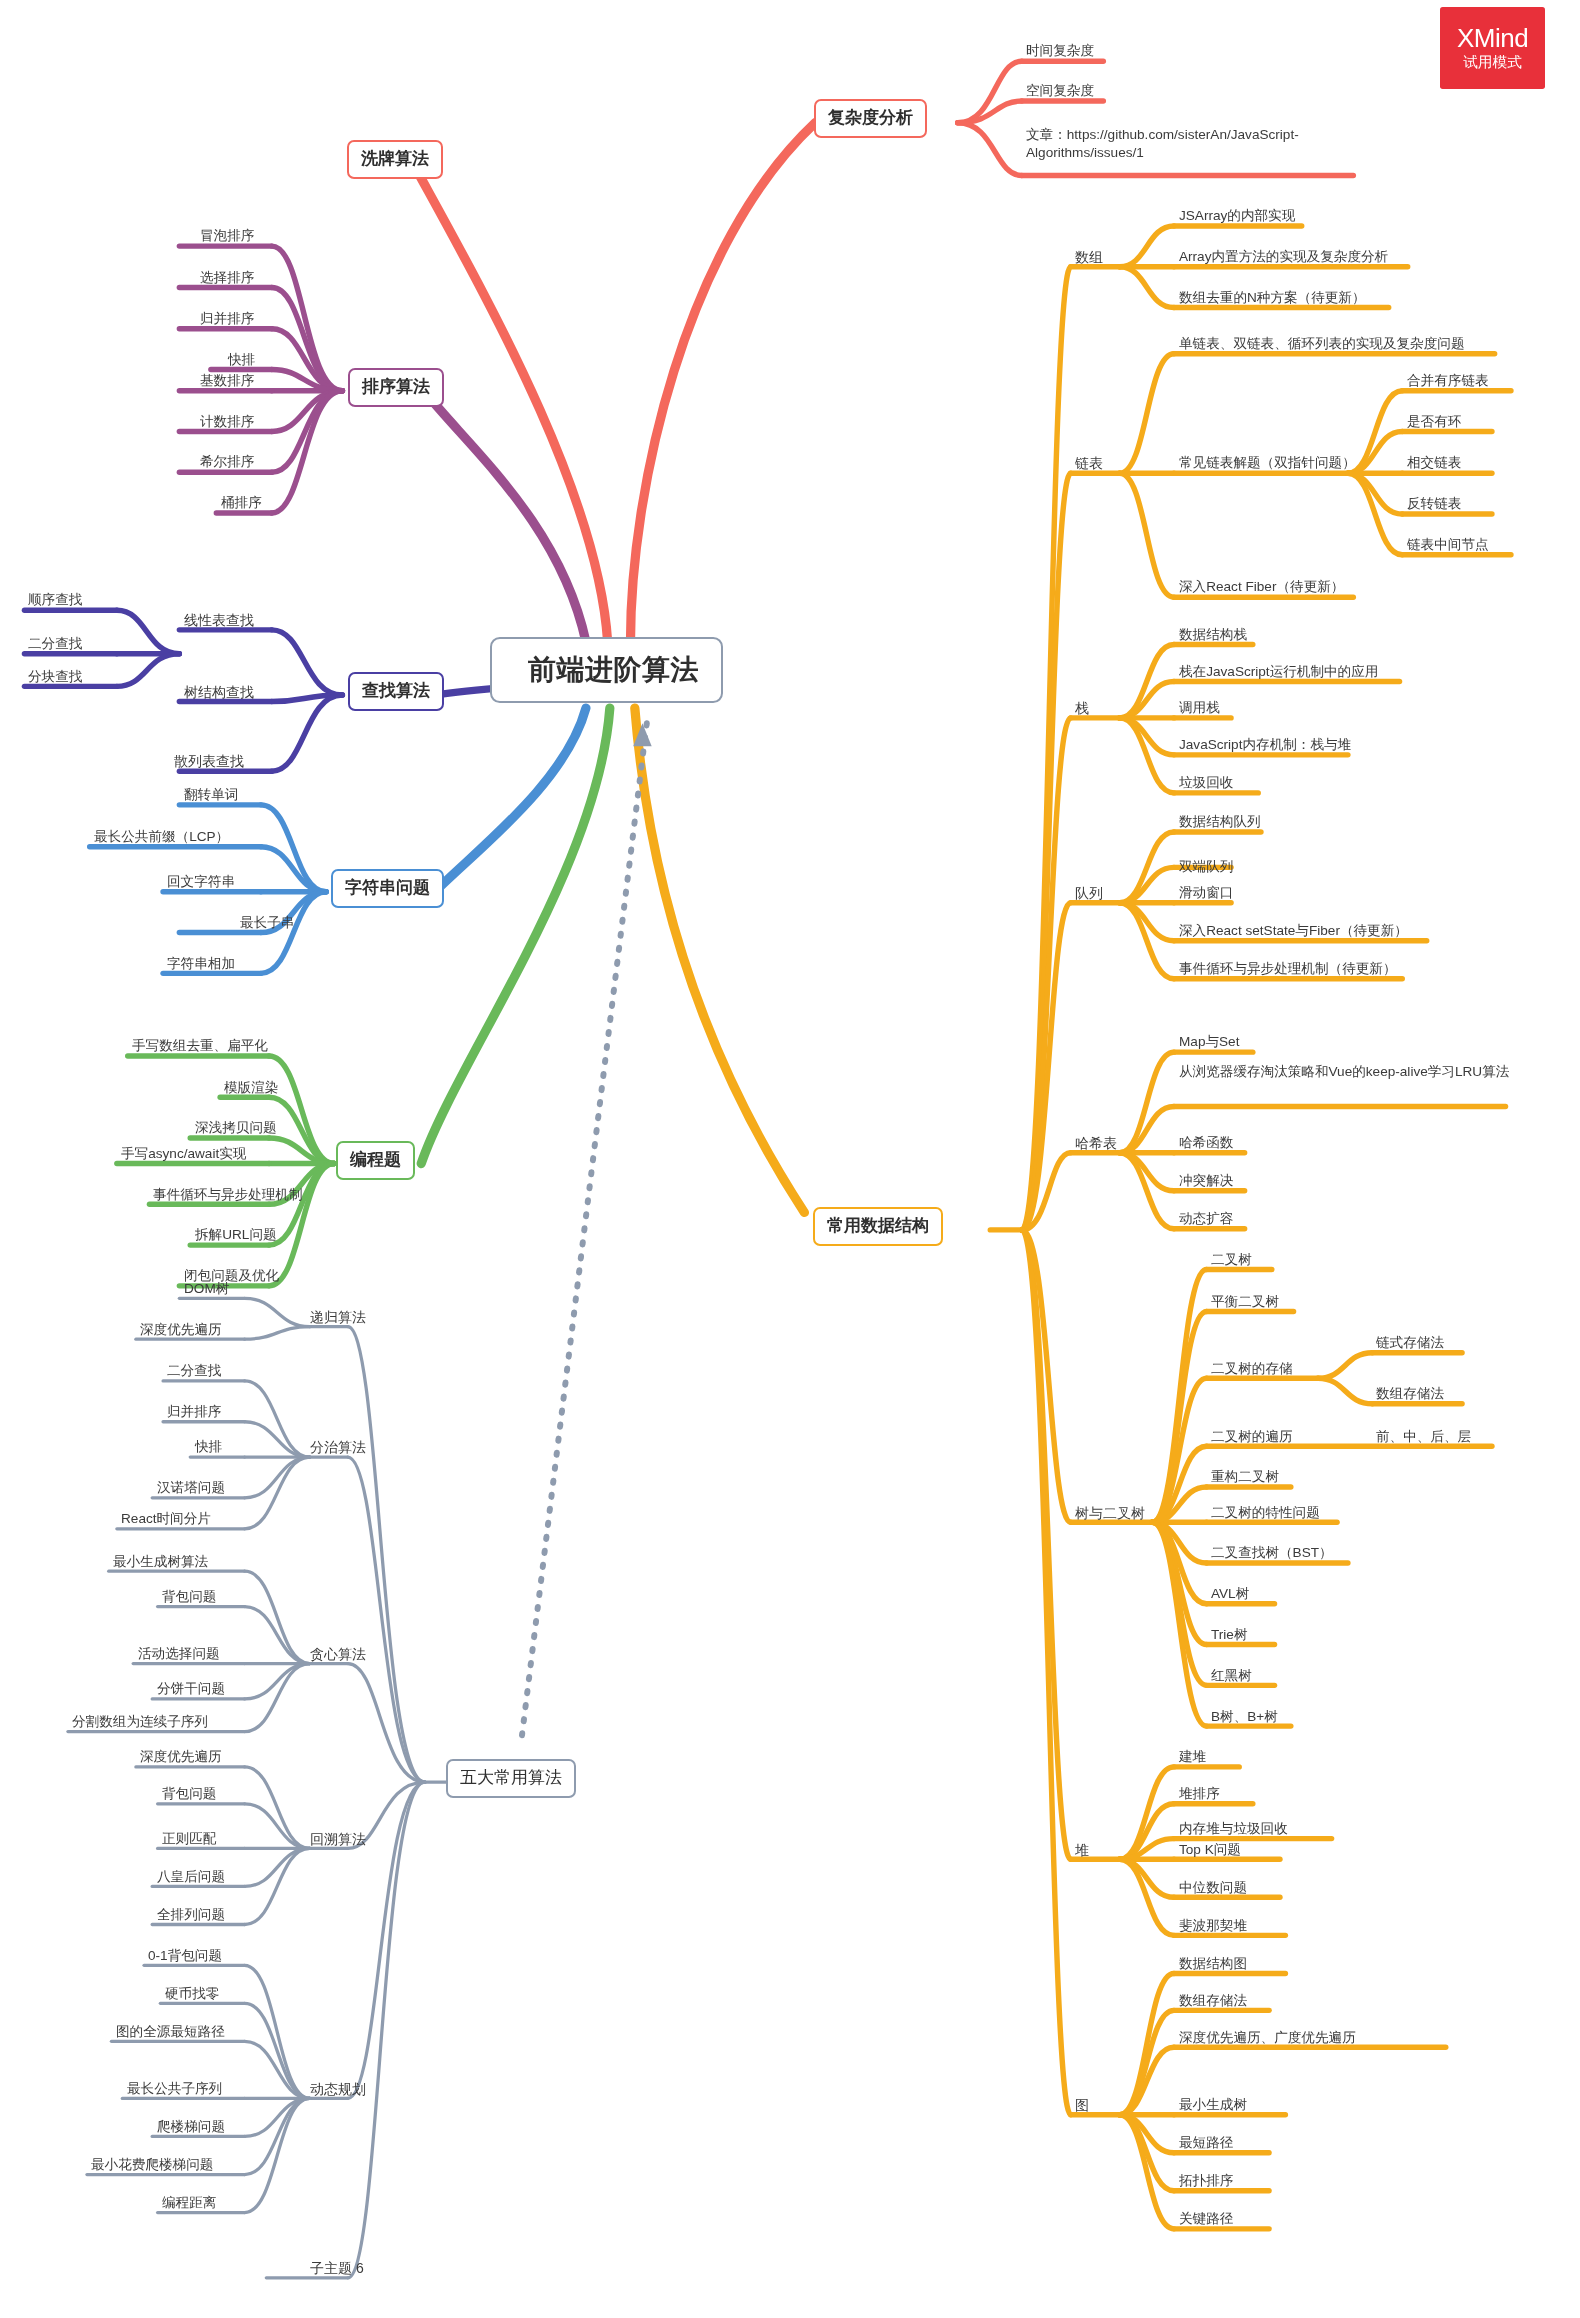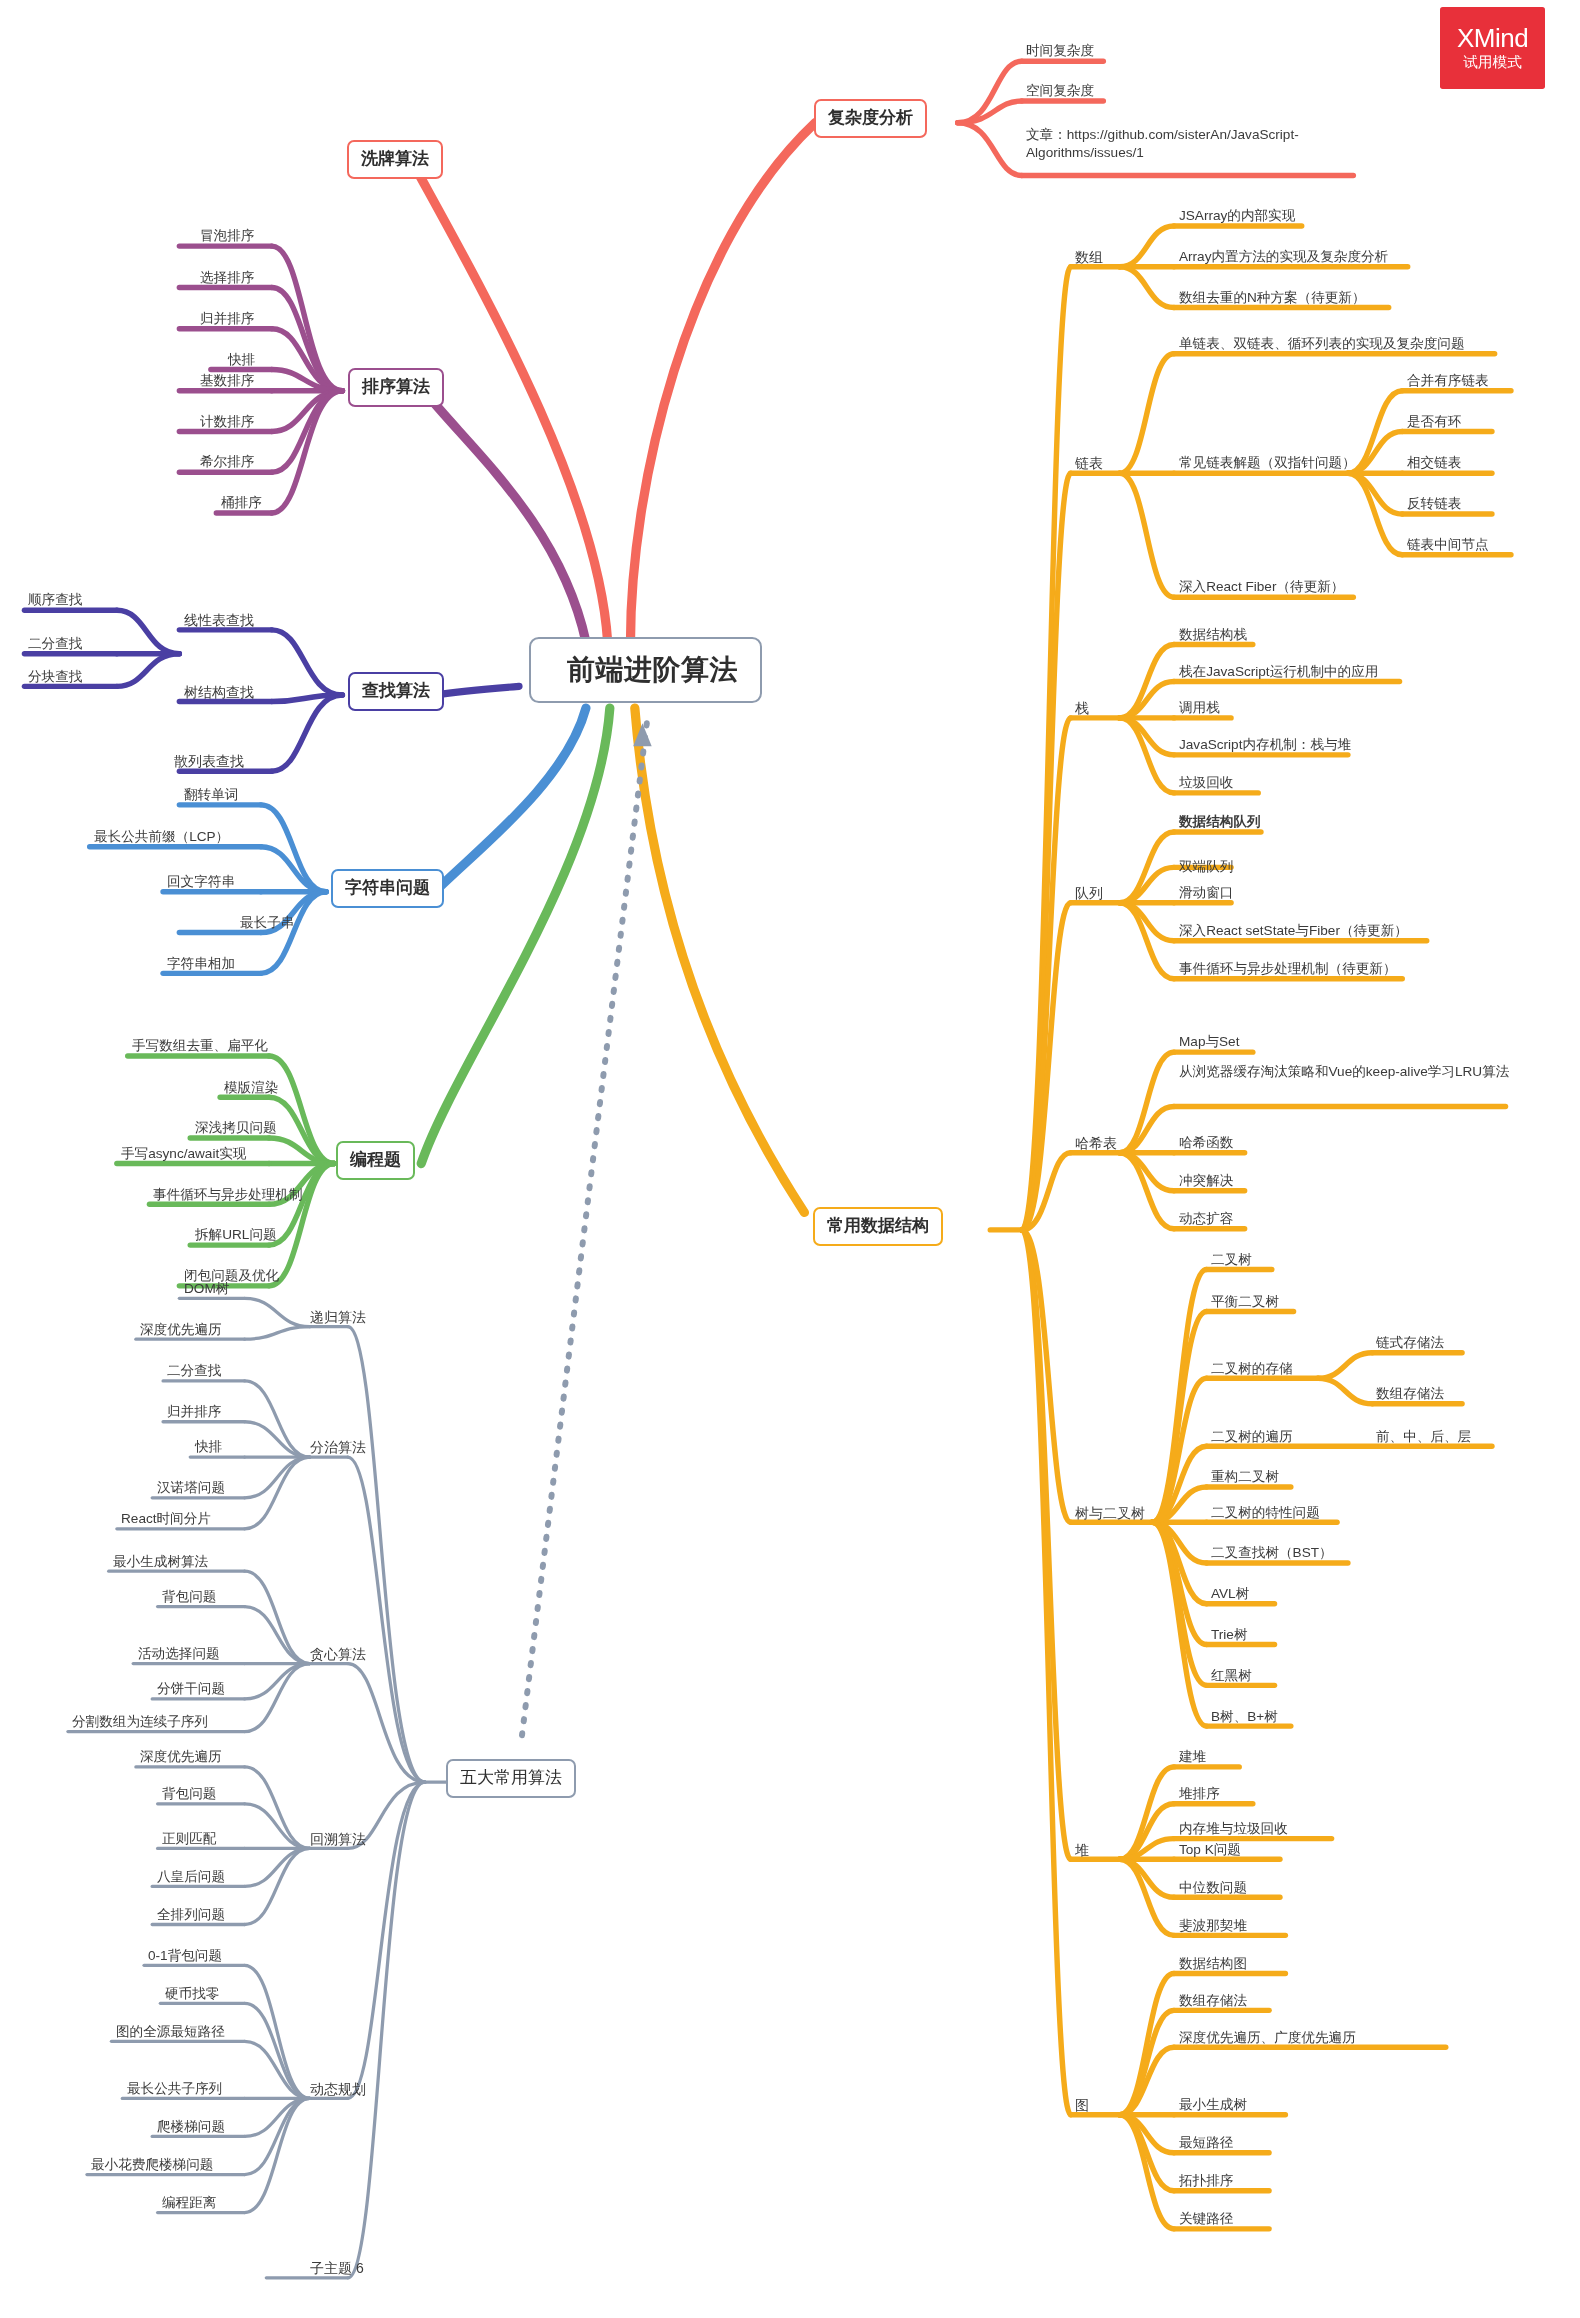--- a/index.html
+++ b/index.html
@@ -360,21 +360,21 @@
       <path d="M2060 3890 C2110 3890 2110 4100 2160 4100" stroke="#f5ab1a" stroke-width="10"></path>
       <path d="M2160 4100 L2335 4100" stroke="#f5ab1a" stroke-width="10"></path>
     </g>
   </svg>
 
   <div class="watermark" style="left:1440px;top:6.5px;">
     <div class="wm-main">XMind</div>
     <div class="wm-sub">试用模式</div>
   </div>
 
-  <div class="node root" style="left:529px;top:637px;padding-left:36px;">前端进阶算法</div>
+  <div class="node root" style="left:490px;top:637px;padding-left:36px;">前端进阶算法</div>
 
   <div class="node topic c-red" style="left:814px;top:99px;">复杂度分析</div>
   <div class="node topic c-red" style="left:347px;top:140px;">洗牌算法</div>
   <div class="node topic c-purple" style="left:348px;top:368px;">排序算法</div>
   <div class="node topic c-indigo" style="left:348px;top:672px;">查找算法</div>
   <div class="node topic c-blue" style="left:331px;top:869px;">字符串问题</div>
   <div class="node topic c-green" style="left:336px;top:1141px;">编程题</div>
   <div class="node topic c-grey" style="left:446px;top:1759px;">五大常用算法</div>
   <div class="node topic c-orange" style="left:813px;top:1207px;">常用数据结构</div>
 
@@ -464,21 +464,21 @@
   <div class="node leaf" style="left:1407px;top:536px;">链表中间节点</div>
 
   <div class="node mid" style="left:1075px;top:699px;">栈</div>
   <div class="node leaf" style="left:1179px;top:626px;">数据结构栈</div>
   <div class="node leaf" style="left:1179px;top:663px;">栈在JavaScript运行机制中的应用</div>
   <div class="node leaf" style="left:1179px;top:699px;">调用栈</div>
   <div class="node leaf" style="left:1179px;top:736px;">JavaScript内存机制：栈与堆</div>
   <div class="node leaf" style="left:1179px;top:774px;">垃圾回收</div>
 
   <div class="node mid" style="left:1075px;top:884px;">队列</div>
-  <div class="node leaf" style="left:1179px;top:813px;font-weight:bold;">数据结构队列</div>
+  <div class="node leaf" style="left:1179px;top:813px;">数据结构队列</div>
   <div class="node leaf" style="left:1179px;top:849px;margin-top:9px;">双端队列</div>
   <div class="node leaf" style="left:1179px;top:884px;">滑动窗口</div>
   <div class="node leaf" style="left:1179px;top:922px;">深入React setState与Fiber（待更新）</div>
   <div class="node leaf" style="left:1179px;top:960px;">事件循环与异步处理机制（待更新）</div>
 
   <div class="node mid" style="left:1075px;top:1134px;">哈希表</div>
   <div class="node leaf" style="left:1179px;top:1033px;">Map与Set</div>
   <div class="node leaf wrap" style="left:1179px;top:1063px;width:337px;">从浏览器缓存淘汰策略和Vue的keep-alive学习LRU算法</div>
   <div class="node leaf" style="left:1179px;top:1134px;">哈希函数</div>
   <div class="node leaf" style="left:1179px;top:1172px;">冲突解决</div>

